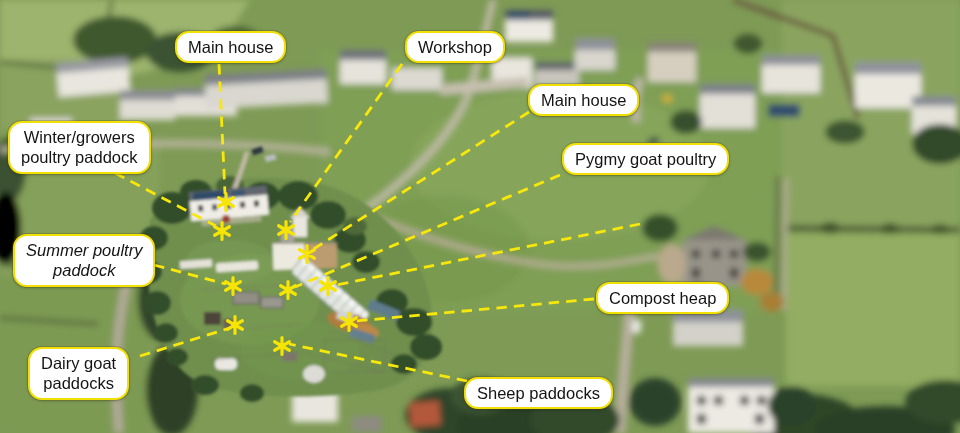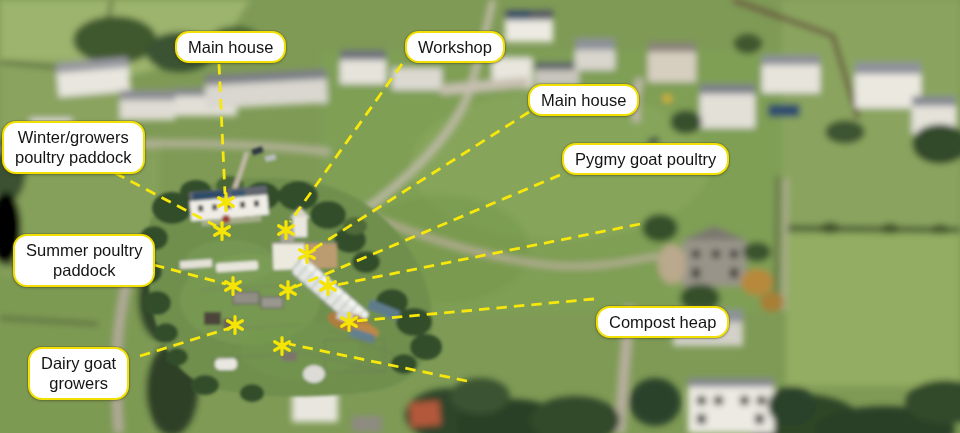--- a/index.html
+++ b/index.html
@@ -19,25 +19,25 @@
     font-size:16.5px;
     line-height:1.24;
     color:#141414;
     text-align:center;
     white-space:pre-line;
     box-shadow:0 0 0 1px rgba(90,85,20,.28), 0 1px 3px rgba(0,0,0,.25);
   }
   .lb-main-house{left:175px;top:31px;}
   .lb-workshop{left:405px;top:31px;}
   .lb-main-barn{left:528px;top:84px;}
-  .lb-winter{left:2px;top:121px;}
+  .lb-winter{left:8px;top:121px;}
   .lb-pygmy{left:562px;top:143px;}
   .lb-polytunnel{left:642px;top:206px;}
-  .lb-summer{left:13px;top:234px;}
-  .lb-compost{left:596px;top:282px;margin-top:24px;}
+  .lb-summer{left:13px;top:234px;font-style:italic;}
+  .lb-compost{left:596px;top:282px;}
   .lb-dairy{left:28px;top:347px;}
   .lb-sheep{left:464px;top:377px;}
 </style>
 </head>
 <body>
 
 <div class="stage">
 
   <svg class="photo-svg" width="960" height="433" viewBox="0 0 960 433">
     <defs>
@@ -329,15 +329,16 @@
   <div class="lbl lb-main-house">Main house</div>
   <div class="lbl lb-workshop">Workshop</div>
   <div class="lbl lb-main-barn">Main house</div>
   <div class="lbl lb-winter">Winter/growers
 poultry paddock</div>
   <div class="lbl lb-pygmy">Pygmy goat poultry</div>
   <div class="lbl lb-summer">Summer poultry
 paddock</div>
   <div class="lbl lb-compost">Compost heap</div>
   <div class="lbl lb-dairy">Dairy goat
-growers</div>
+paddocks</div>
+  <div class="lbl lb-sheep">Sheep paddocks</div>
 
 </div>
 
 </body></html>

